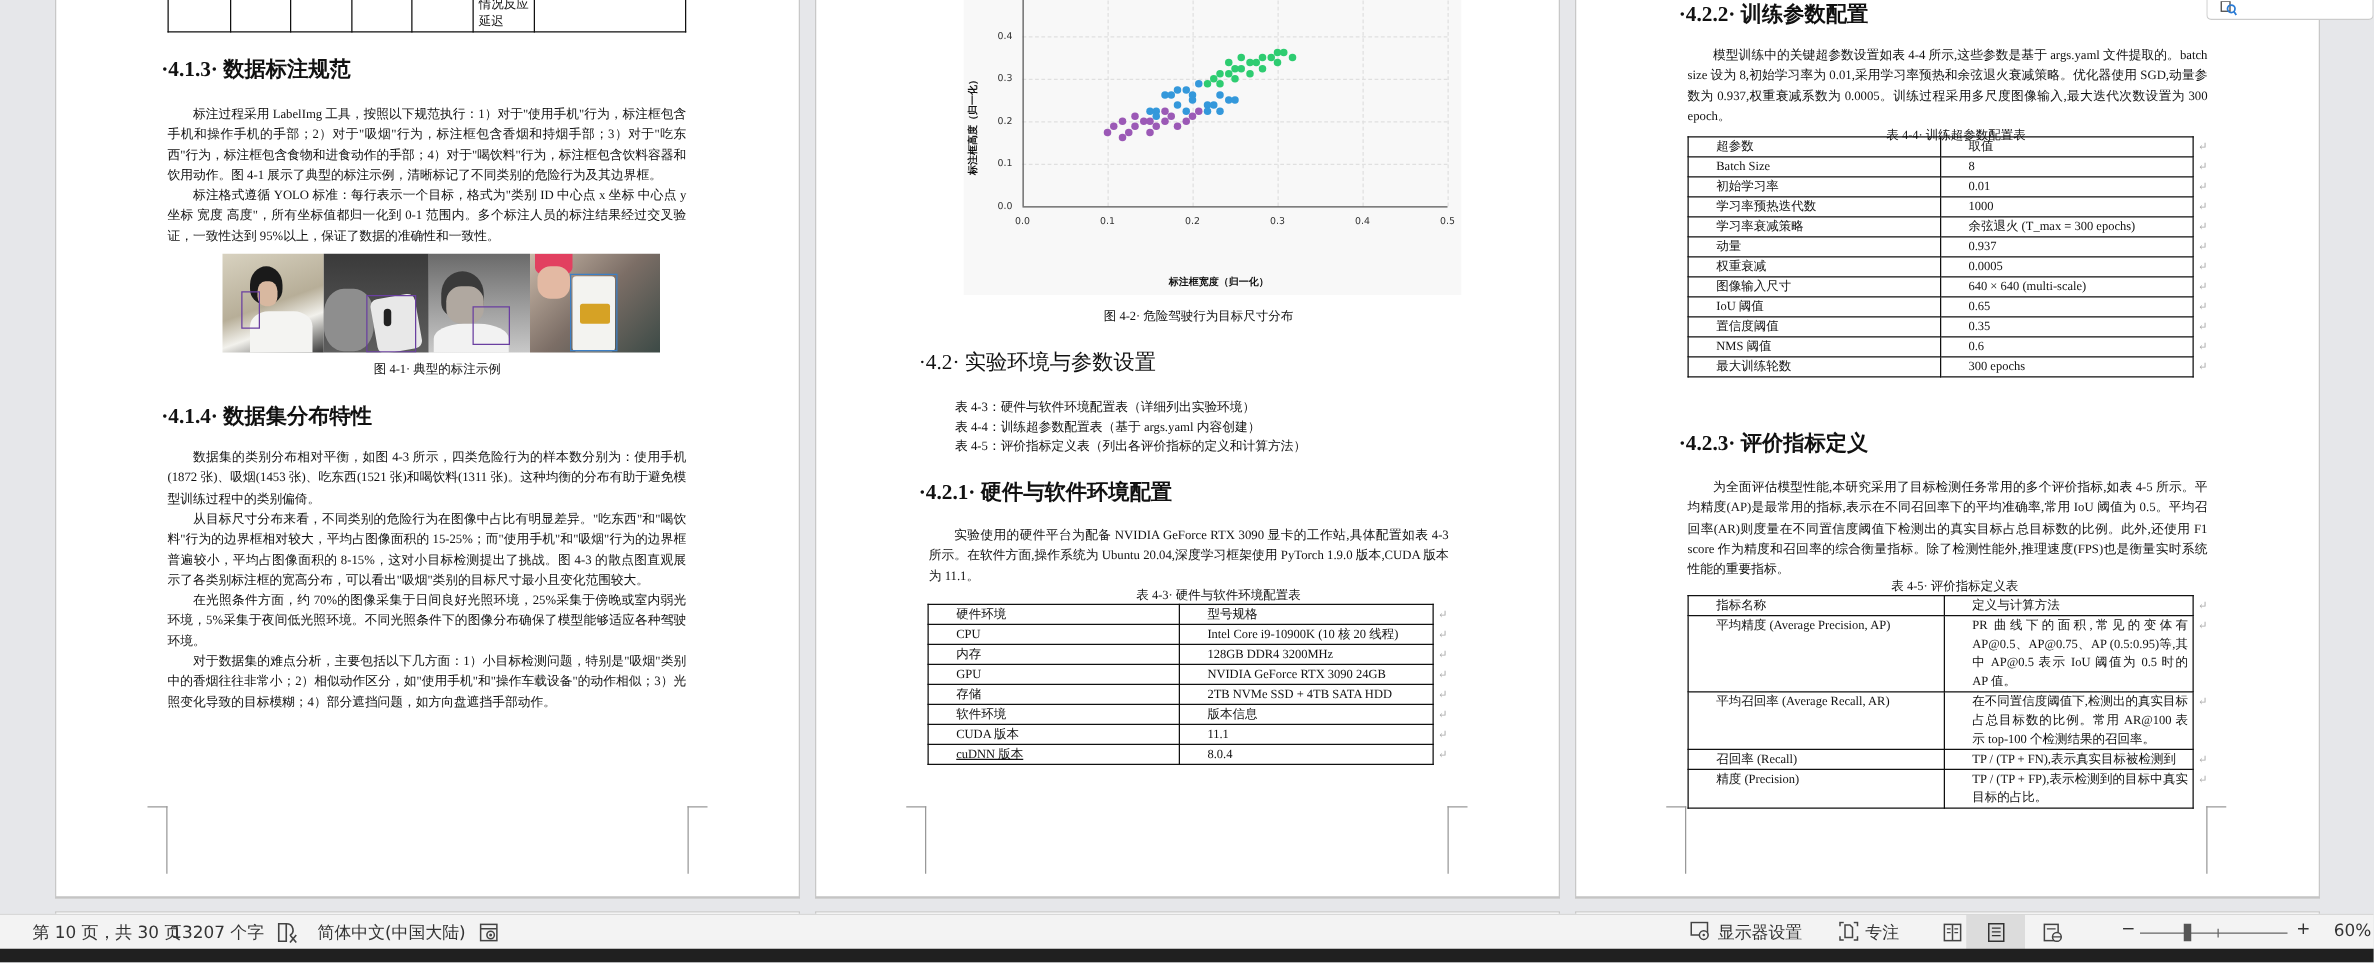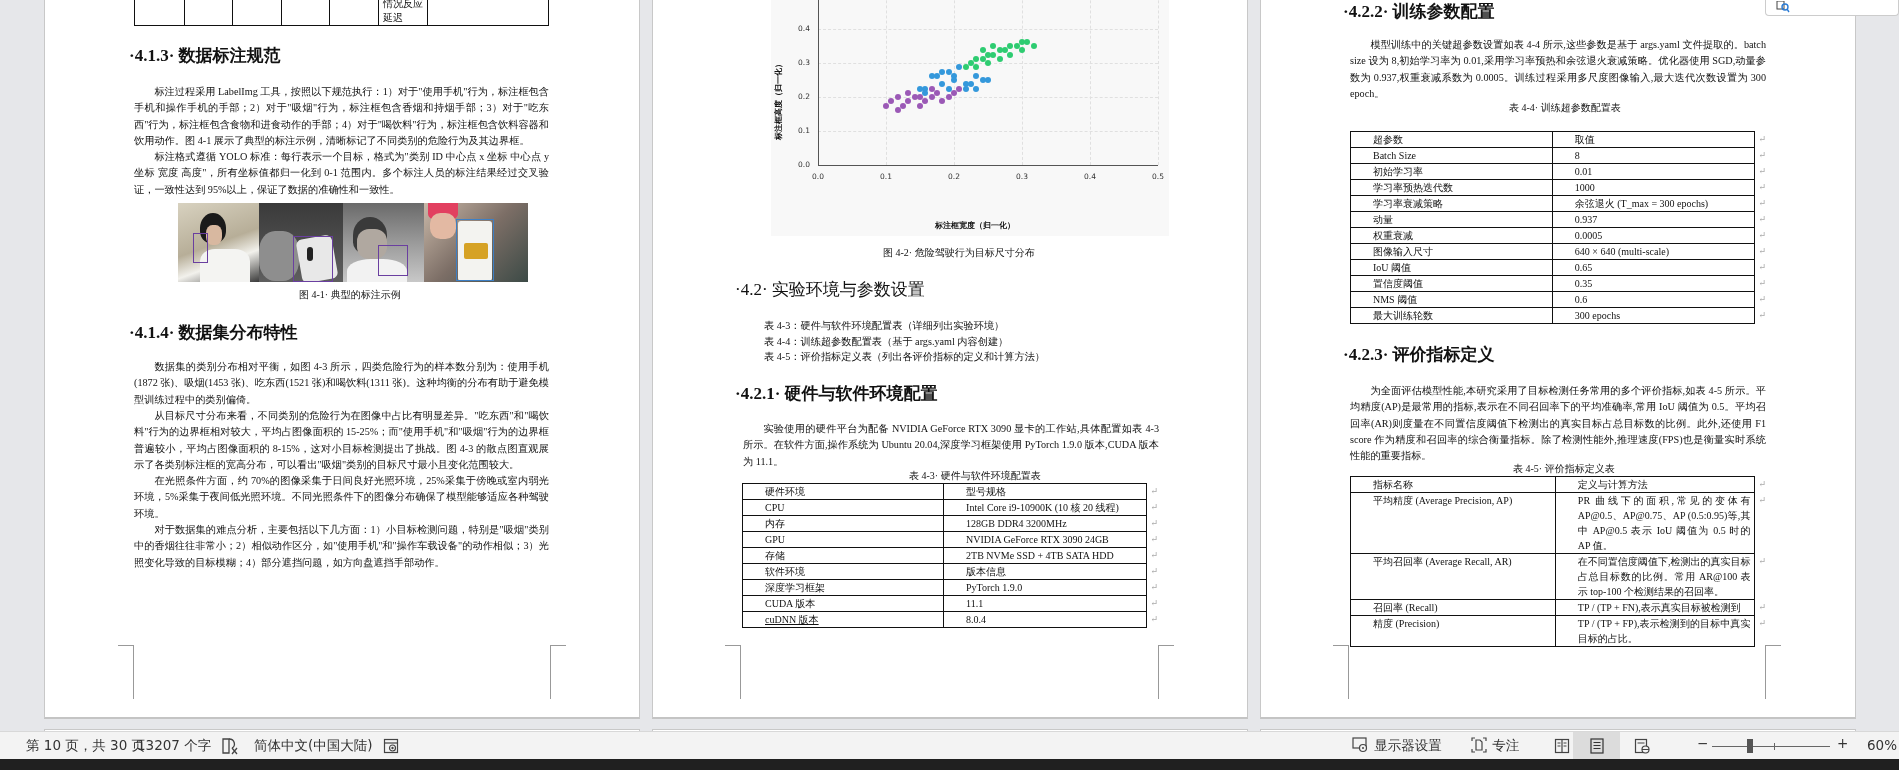--- a/index.html
+++ b/index.html
@@ -224,46 +224,41 @@
           <td style="width: 50%;">存储</td>
           <td class="wrap" style="width: 50%;">2TB NVMe SSD + 4TB SATA HDD</td>
           <td class="pmcell">↵</td>
         </tr>
         <tr>
           <td style="width: 50%;">软件环境</td>
           <td style="width: 50%;">版本信息</td>
           <td class="pmcell">↵</td>
         </tr>
         <tr>
-          <td style="width: 50%;">深度学习框架</td>
-          <td style="width: 50%;">PyTorch 1.9.0</td>
-          <td class="pmcell">↵</td>
-        </tr>
-        <tr>
           <td style="width: 50%;">CUDA 版本</td>
           <td style="width: 50%;">11.1</td>
           <td class="pmcell">↵</td>
         </tr>
         <tr>
           <td style="width: 50%; text-decoration: underline;">cuDNN 版本</td>
           <td style="width: 50%;">8.0.4</td>
           <td class="pmcell">↵</td>
         </tr>
       </tbody>
   </table>
 
   <div class="crop left" style="left:72px; top:645px;"></div>
   <div class="crop right" style="left:505px; top:645px;"></div>
 </div>
 
 <div class="page" style="left:1260px; width:596px; height:719px;">
   <div class="h3" style="left:82px; top:0px;">·4.2.2· 训练参数配置</div>
   <div class="para" style="left:89px; top:37px; width:416px;">模型训练中的关键超参数设置如表 4-4 所示,这些参数是基于 args.yaml 文件提取的。batch size 设为 8,初始学习率为 0.01,采用学习率预热和余弦退火衰减策略。优化器使用 SGD,动量参数为 0.937,权重衰减系数为 0.0005。训练过程采用多尺度图像输入,最大迭代次数设置为 300 epoch。</div>
   <div class="caption" style="left:248px; top:101px;">表 4-4· 训练超参数配置表</div>
-  <table class="doc" style="left:89px; top:131px; width:417px;padding-left:34px;">
+  <table class="doc" style="left:89px; top:109px; width:417px;padding-left:34px;">
     <tbody id="t44">
         <tr>
           <td style="width: 50%;">超参数</td>
           <td style="width: 50%;">取值</td>
           <td class="pmcell">↵</td>
         </tr>
         <tr>
           <td style="width: 50%;">Batch Size</td>
           <td style="width: 50%;">8</td>
           <td class="pmcell">↵</td>

